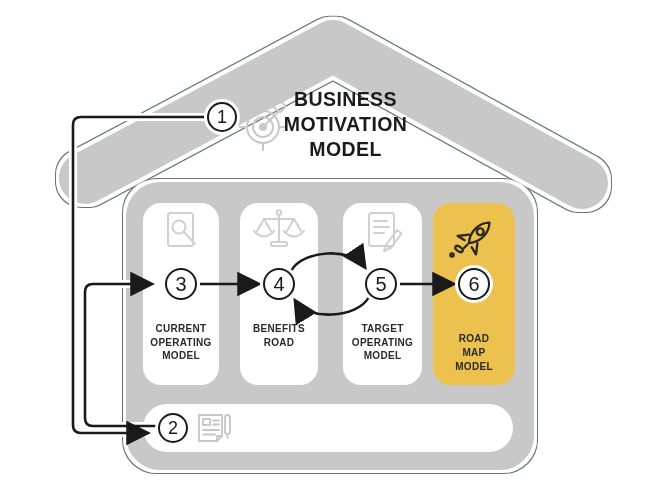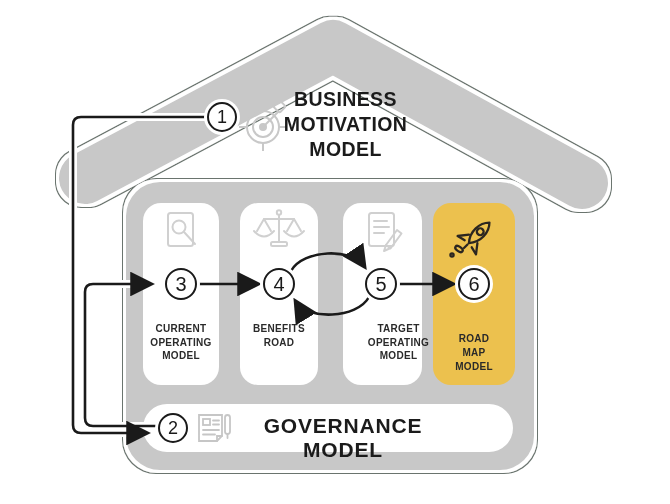--- a/index.html
+++ b/index.html
@@ -145,22 +145,21 @@
 
   <div class="diagram-title">BUSINESS
 MOTIVATION
 MODEL</div>
 
   <div class="pillar-label" style="left:139px;top:322px;width:84px;">CURRENT
 OPERATING
 MODEL</div>
   <div class="pillar-label" style="left:239px;top:322px;width:80px;">BENEFITS
 ROAD</div>
-  <div class="pillar-label" style="left:357px;top:322px;width:83px;">TARGET
+  <div class="pillar-label" style="left:341px;top:322px;width:83px;">TARGET
 OPERATING
 MODEL</div>
   <div class="pillar-label" style="left:431px;top:332px;width:86px;line-height:14px;">ROAD
 MAP
 MODEL</div>
 
-  <div class="gov-label">GOVERNANCE MODEL</div>
 
 </div>
 
 </body></html>

